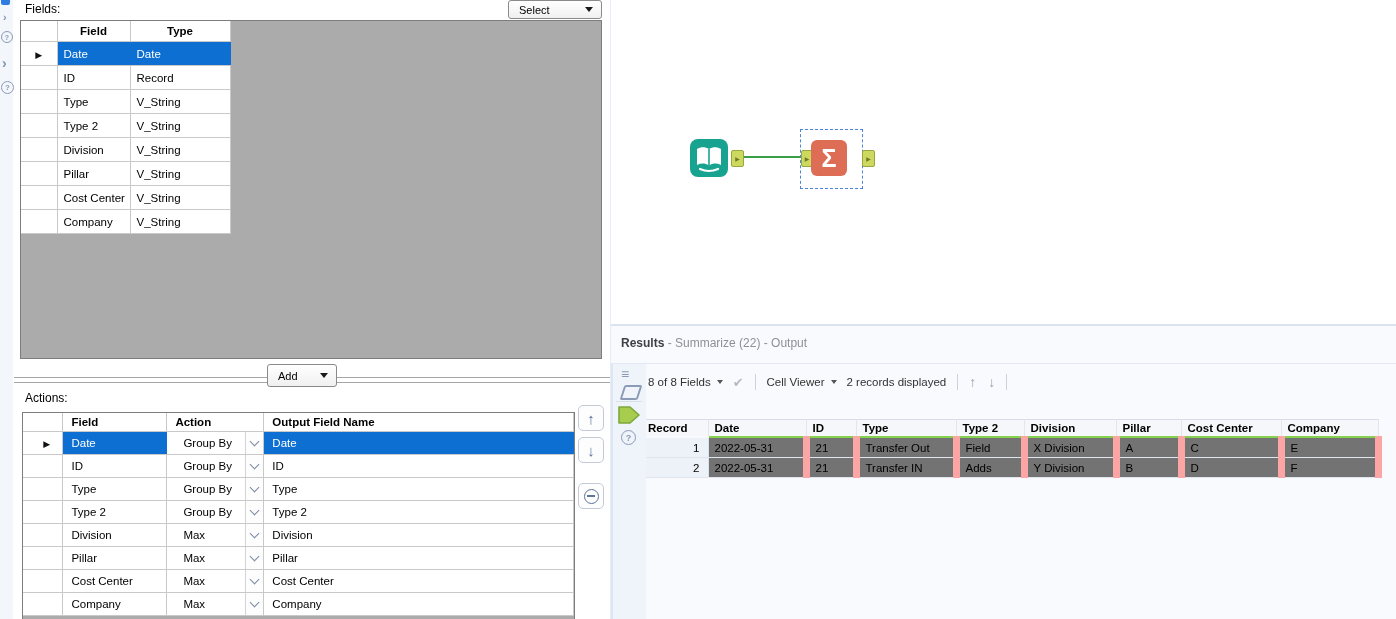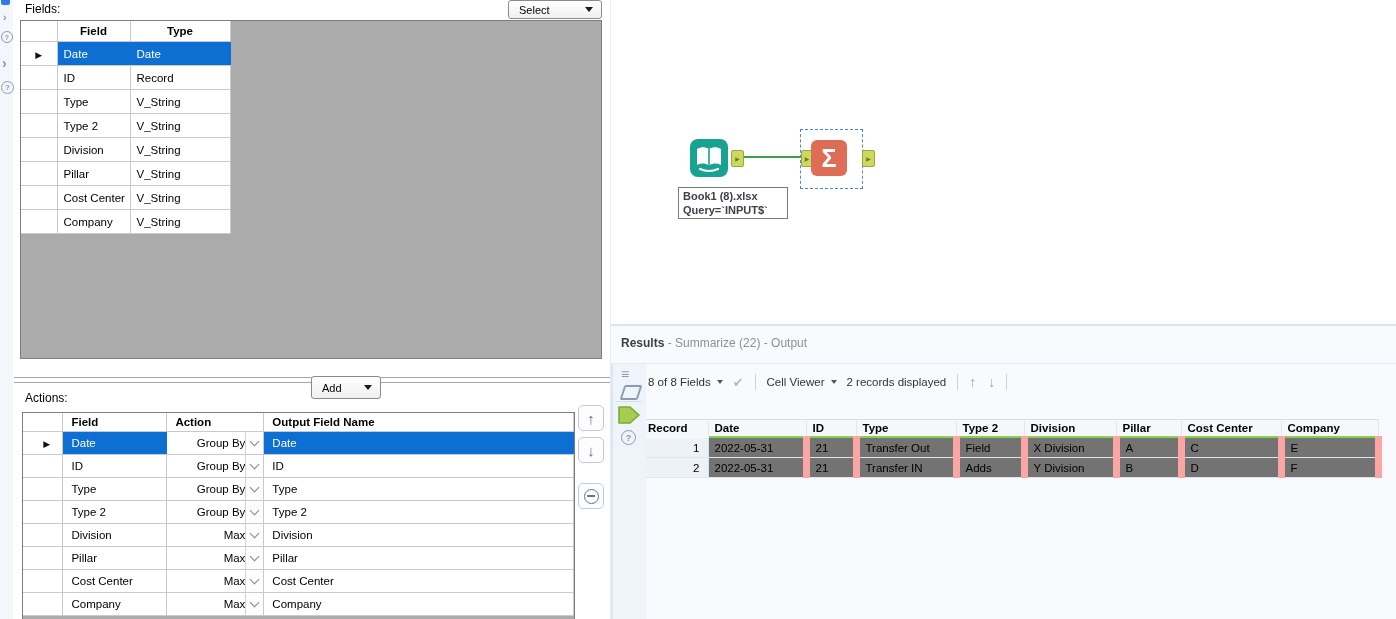--- a/index.html
+++ b/index.html
@@ -35,21 +35,21 @@
   .grid-box thead th{font-weight:bold;}
   #fields-table thead th{text-align:center;padding:0;height:20px;}
   #fields-table td{height:23px;}
   #actions-table thead th{height:18px;padding-left:8px;}
   #actions-table td{height:22px;padding-left:8px;}
   td.selcell{padding:0;text-align:center;}
   td.selcell .arrow{font-size:9px;color:#111;}
   td.sel{background:var(--selection-blue);color:#fff;border-right-color:var(--selection-blue);}
   td.action-td{padding:0;}
   .action-wrap{display:flex;align-items:center;height:100%;}
-  .action-wrap .val{flex:1;padding-left:8px;text-align:right;}
+  .action-wrap .val{flex:1;padding-left:8px;}
   .combo-dd{width:17px;height:100%;border-left:1px solid #d4d4d4;display:flex;align-items:center;justify-content:center;background:#fdfdfd;}
   .chev-v{width:6px;height:6px;border-right:1.5px solid #7c8aa0;border-bottom:1.5px solid #7c8aa0;transform:rotate(45deg);margin-top:-3px;}
 
   .splitter{position:absolute;left:14px;top:377px;width:596px;height:4px;border-top:1px solid #a6a6a6;border-bottom:1px solid #a6a6a6;background:#fff;}
 
   .side-btn{position:absolute;left:578px;width:24px;height:24px;border:1px solid #c3cbd8;border-radius:5px;
             background:#fdfdfe;display:flex;align-items:center;justify-content:center;
             color:#5d7599;font-size:15px;font-weight:bold;}
   .minus-glyph{width:13px;height:13px;border:1.5px solid #5d7599;border-radius:50%;position:relative;}
   .minus-glyph::after{content:"";position:absolute;left:2.5px;right:2.5px;top:50%;height:1.5px;margin-top:-1px;background:#5d7599;}
@@ -174,21 +174,21 @@
             <td>V_String</td>
           </tr>
         </tbody>
       </table>
   </div>
 
   <div class="splitter"></div>
 
   <div class="panel-label" style="left:25px;top:391px;">Actions:</div>
 
-  <div class="win-btn" style="left:267px;top:376px;width:68px;height:21px;margin-left:44px;">
+  <div class="win-btn" style="left:267px;top:364px;width:68px;height:21px;">
     <span class="lbl">Add</span>
     <span class="tri-down"></span>
   </div>
 
   <div class="grid-box" style="left:22px;top:412px;width:551px;height:207px;">
     <table id="actions-table">
         <colgroup>
           <col style="width: 40px;">
           <col style="width: 104px;">
           <col style="width: 97px;">
@@ -344,24 +344,20 @@
   <div class="anchor" style="left:801px;top:150px;width:10px;">
     <span class="a">▶</span>
   </div>
   <div class="sum-icon">
     <span>Σ</span>
   </div>
   <div class="anchor" style="left:862px;top:150px;">
     <span class="a">▶</span>
   </div>
 
-  <div class="tool-label">
-    <div>Book1 (8).xlsx</div>
-    <div>Query=`INPUT$`</div>
-  </div>
 
   <div class="results-topline"></div>
 
   <div class="results">
     <div class="res-title">
       <span class="b">Results</span><span class="r"> - Summarize (22) - Output</span>
     </div>
     <div class="res-title-line"></div>
 
     <div class="res-strip">

